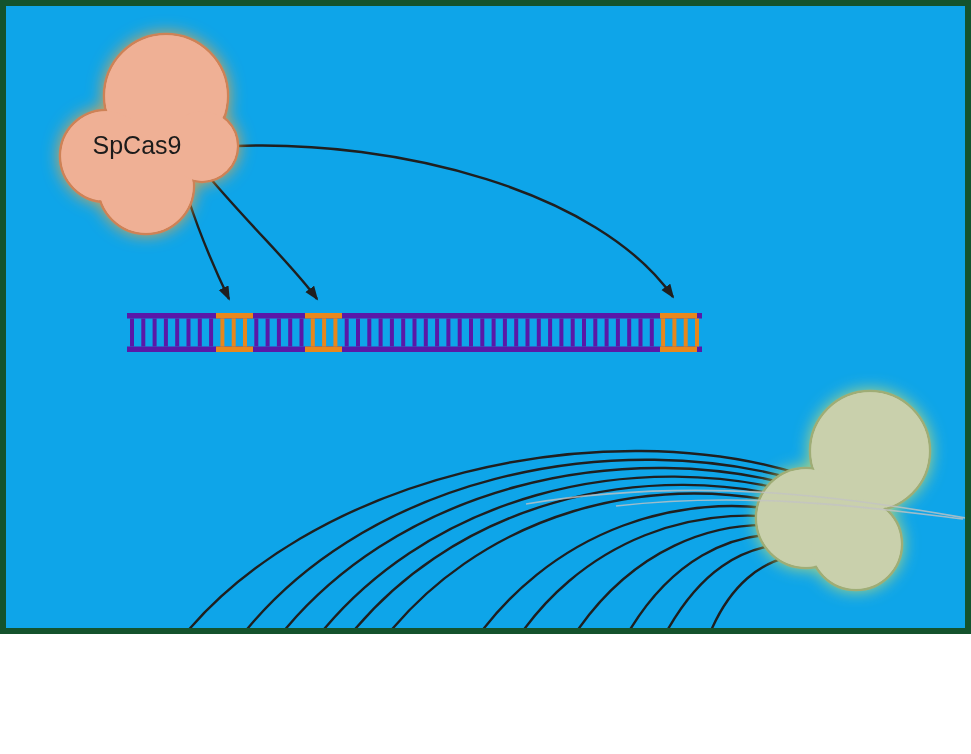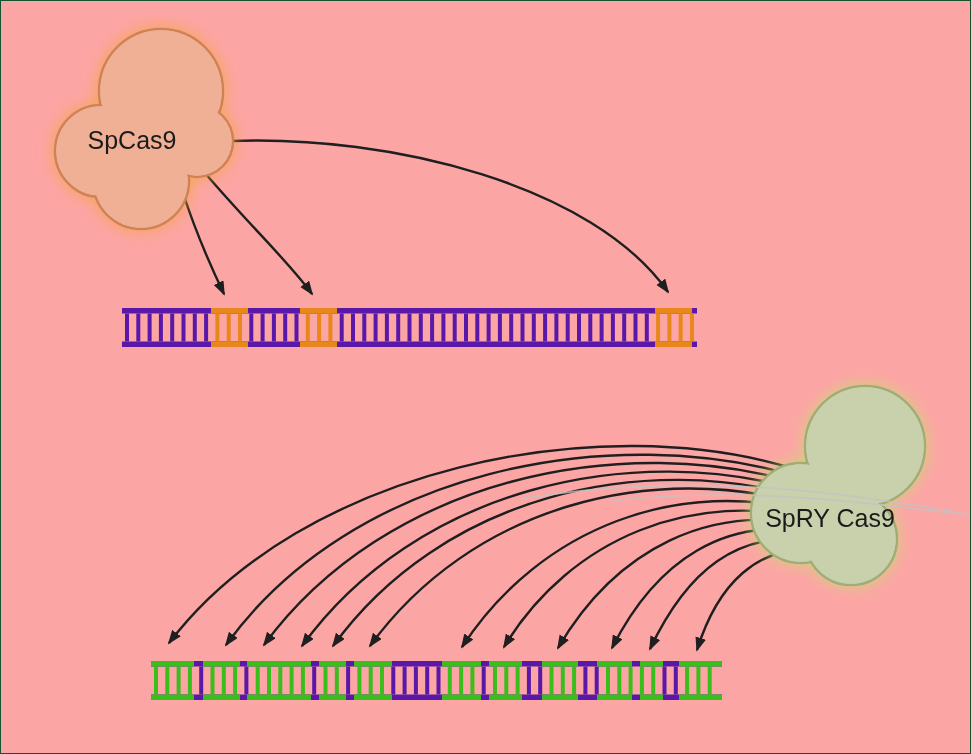--- a/index.html
+++ b/index.html
@@ -1,21 +1,21 @@
 <!DOCTYPE html>
 <html><head>
 <meta charset="utf-8">
 <style>
   html,body{margin:0;padding:0;background:#ffffff;}
   .canvas{
     position:relative;
-    width:971px;height:754px;
+    width:971px;height:634px;
     box-sizing:border-box;
-    background:#fca5a5;
-    border:1px solid #14532d;
+    background:#0ea5e9;
+    border:6px solid #14532d;
     overflow:hidden;
     font-family:"Liberation Sans", sans-serif;
   }
   svg{position:absolute;left:0;top:0;}
   .blob-label{
     position:absolute;
     transform:translate(-50%,-50%);
     font-family:"Liberation Sans", sans-serif;
     font-size:25px;
     font-weight:500;
@@ -213,14 +213,13 @@
         <circle cx="800" cy="512" r="50" fill="#C9D0AC" stroke="#9FAD76" stroke-width="2.5"></circle>
         <circle cx="850" cy="538" r="46" fill="#C9D0AC" stroke="#9FAD76" stroke-width="2.5"></circle>
         <circle cx="864" cy="445" r="58.7" fill="#C9D0AC"></circle>
         <circle cx="800" cy="512" r="48.7" fill="#C9D0AC"></circle>
         <circle cx="850" cy="538" r="44.7" fill="#C9D0AC"></circle>
       </g>
       <path d="M520,498 C700,468 860,494 971,514" fill="none" stroke="#c3c3c3" stroke-width="1.6" opacity="0.8"></path>
       <path d="M610,500 C750,484 880,504 957,513" fill="none" stroke="#c3c3c3" stroke-width="1.6" opacity="0.8"></path>
     </svg>
   <div class="blob-label" id="label-spcas9">SpCas9</div>
-  <div class="blob-label" id="label-spry">SpRY Cas9</div>
 </div>
 
 </body></html>

